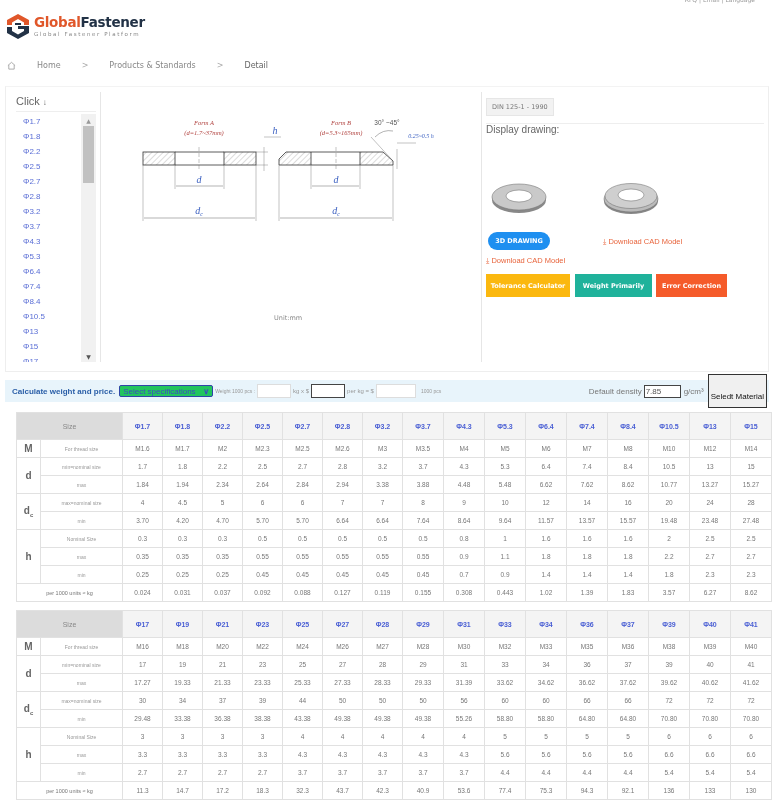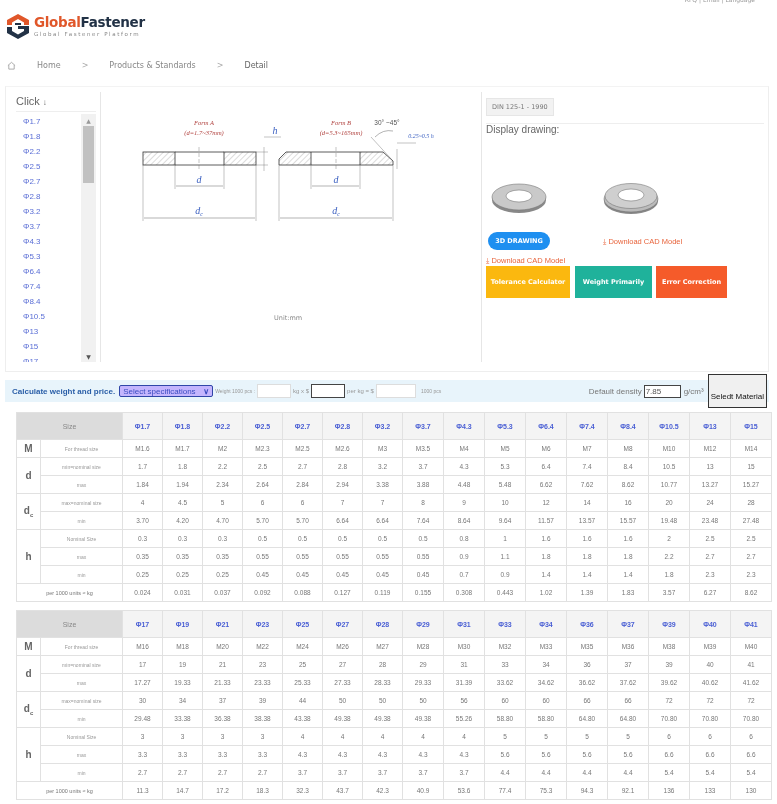--- a/index.html
+++ b/index.html
@@ -43,28 +43,28 @@
   .prod-title { font-size: 10.5px; color: #777; line-height: 13px; font-family: "Liberation Sans", sans-serif; }
   .std-badge { display: inline-block; margin-top: 4px; background: #f2f2f2; border: 1px solid #e6e6e6; font-size: 6.5px; color: #777; padding: 4px 5px; }
   .hr { height: 1px; background: #eee; margin-top: 7px; width: 278px; }
   .display-label { font-size: 10px; color: #666; margin-top: 0; font-family: Liberation Sans, sans-serif; }
   .washer1 { position: absolute; left: 0; top: 8px; }
   .washer2 { position: absolute; left: 112px; top: 8px; }
   .btn3d { position: absolute; left: 2px; top: 138px; width: 62px; height: 18px; border-radius: 9px; background: #1e8ff0; color: #fff; font-size: 6.5px; font-weight: bold; display: flex; align-items: center; justify-content: center; }
   .dl-link { position: absolute; font-size: 7.5px; color: #e8643c; font-family: "Liberation Sans", sans-serif; }
   .dl1 { left: 117px; top: 143px; }
   .dl2 { left: 0; top: 162px; }
-  .calc-btn { position: absolute; top: 172px; height: 32px; color: #fff; font-size: 6.5px; font-weight: bold; display: flex; align-items: center; justify-content: center; }
+  .calc-btn { position: absolute; top: 180px; height: 23px; color: #fff; font-size: 6.5px; font-weight: bold; display: flex; align-items: center; justify-content: center; }
   .b-tol { left: 0; width: 84px; background: #fbb80f; }
   .b-wt { left: 89px; width: 77px; background: #1fb29b; }
   .b-err { left: 170px; width: 71px; background: #f55b2a; }
 
   .calc-bar { position: absolute; left: 5px; top: 380px; width: 764px; height: 22px; background: #e8f4fb; display: flex; align-items: center; padding-left: 7px; font-family: "Liberation Sans", sans-serif; }
   .calc-bar .label { font-size: 8px; color: #2b5fa8; font-weight: bold; }
-  .spec-select { margin-left: 4px; height: 12px; border: 1px solid #3046a8; border-radius: 2px; background: #c4b5fd; color: #3b4cc0; font-size: 8px; padding: 0 3px; display: flex; align-items: center; width: 94px; }
+  .spec-select { margin-left: 4px; height: 12px; border: 1px solid #3046a8; border-radius: 2px; background: #22c55e; color: #3b4cc0; font-size: 8px; padding: 0 3px; display: flex; align-items: center; width: 94px; }
   .spec-select .chev { margin-left: auto; font-size: 8px; color: #3b4cc0; font-weight: bold; }
   .tiny { font-size: 5px; color: #999; margin: 0 2px; }
   .box-in { height: 14px; border: 1px solid #ddd; background: #fff; }
   .box-in.dark { border: 1px solid #444; }
   .dens-label { margin-left: auto; font-size: 8px; color: #777; }
   .dens-input { width: 37px; height: 13px; border: 1px solid #444; font-size: 8px; color: #555; padding-left: 1px; margin-left: 2px; line-height: 11px; background: #fff; }
   .gcm { font-size: 8px; color: #777; margin-left: 3px; }
   .mat-btn { margin-left: 4px; height: 14px; border: 1px solid #333; background: #f0f0f0; font-size: 8px; color: #111; padding: 16px 2px; line-height: 12px; margin-right: 2px; }
 
   table.spec { position: absolute; left: 16px; border-collapse: collapse; table-layout: fixed; font-family: "Liberation Sans", sans-serif; }

